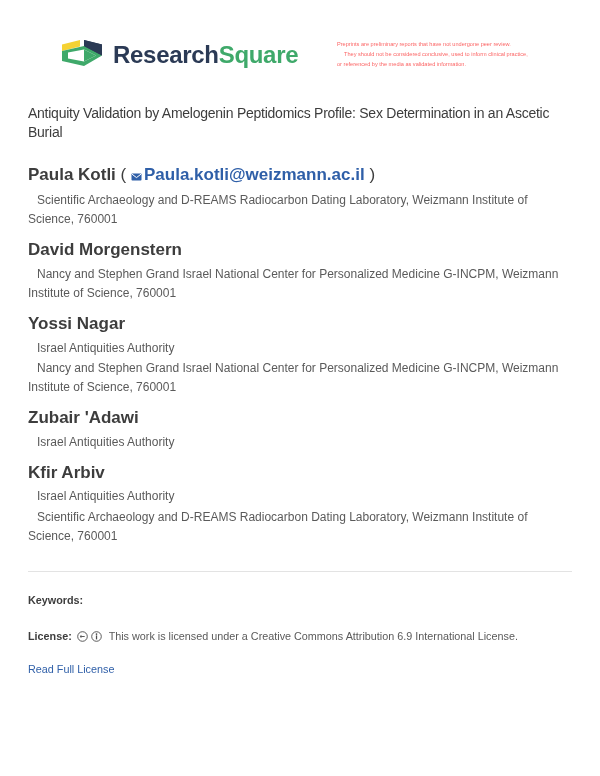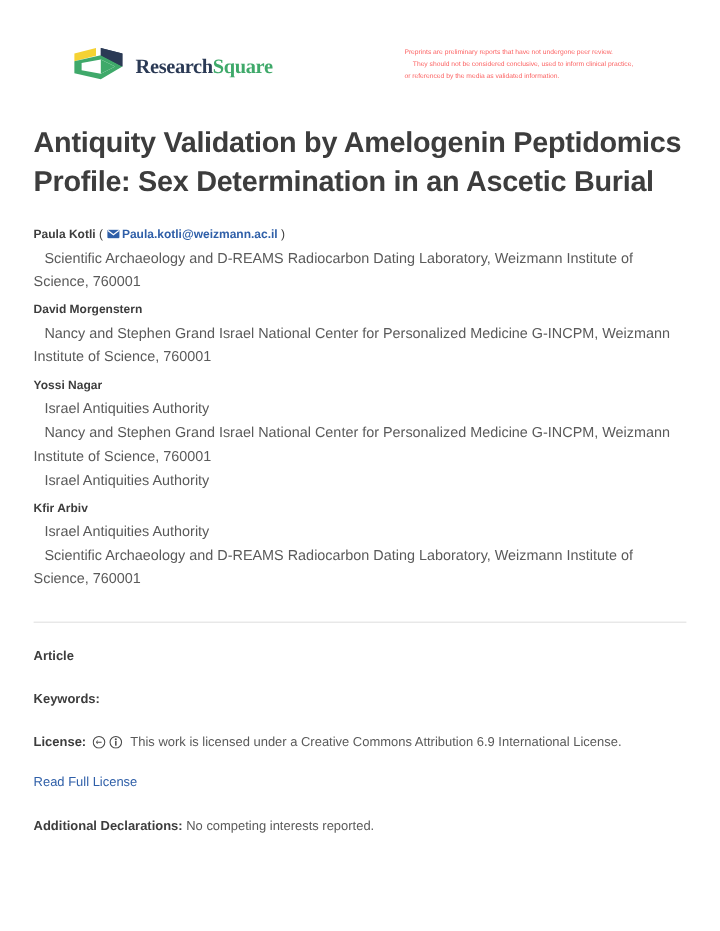--- a/index.html
+++ b/index.html
@@ -32,56 +32,55 @@
     height: 50px;
   }
   .brand {
     display: flex;
     align-items: center;
     gap: 9px;
     margin-left: 32px;
   }
   .brand-mark { display: block; }
   .wordmark {
-    font-size: 17px;
+    font-size: 24px;
     font-weight: bold;
     letter-spacing: -0.3px;
     white-space: nowrap;
     line-height: 1;
-    font-family: Liberation Serif, serif;
   }
   .wordmark .w-research { color: #2b3a55; }
   .wordmark .w-square { color: #3fa96a; }
 
   .disclaimer {
     color: #fb5b5b;
     font-size: 5.6px;
     line-height: 1.75;
     width: 235px;
     text-align: left;
     margin-top: 2px;
     opacity: .95;
   }
   .disclaimer .d2 { display: block; padding-left: 7px; }
 
   
   .title {
     margin: 16px 0 0 0;
-    font-size: 24px;
-    font-weight: bold;
+    font-size: 14px;
+    font-weight: normal;
     line-height: 1.33;
     color: #3d3d3d;
     letter-spacing: -0.25px;
   }
 
   
   .authors { margin-top: 20px; }
   .author-block { margin-bottom: 0; }
   .author-name {
-    font-size: 10px;
+    font-size: 17px;
     font-weight: bold;
     color: #3d3d3d;
     line-height: 1.62;
     margin-top: 7px;
   }
   .author-name.first { margin-top: 0; }
   .email-wrap {
     font-weight: normal;
     color: #3d3d3d;
   }
@@ -200,41 +199,39 @@
     <div class="author-block">
       <div class="author-name">Yossi Nagar</div>
       <div class="affiliation">Israel Antiquities Authority</div>
     </div>
 
     <div class="author-block">
       <div class="affiliation">Nancy and Stephen Grand Israel National Center for Personalized Medicine G-INCPM, Weizmann Institute of Science, 760001</div>
     </div>
 
     <div class="author-block">
+      <div class="author-name">Zubair 'Adawi</div>
       <div class="affiliation">Israel Antiquities Authority</div>
     </div>
 
     <div class="author-block">
       <div class="author-name">Kfir Arbiv</div>
       <div class="affiliation">Israel Antiquities Authority</div>
     </div>
 
     <div class="author-block">
       <div class="affiliation">Scientific Archaeology and D-REAMS Radiocarbon Dating Laboratory, Weizmann Institute of Science, 760001</div>
     </div>
 
   </div>
 
   <hr class="rule">
 
   <div class="meta">
 
-    <div class="meta-row">
-      <span class="meta-label">Article</span>
-    </div>
 
     <div class="meta-row">
       <span class="meta-label">Keywords:</span>
       <span class="meta-value"></span>
     </div>
 
 
 
     <div class="meta-row">
       <span class="meta-label">License:</span>
@@ -245,20 +242,16 @@
           <path d="M4.2 4.1 a2 2 0 0 0 0 2.8" stroke="#4a4a4a" stroke-width="0.8" fill="none"></path>
           <circle cx="19.5" cy="5.5" r="4.8" fill="none" stroke="#4a4a4a" stroke-width="0.9"></circle>
           <circle cx="19.5" cy="3.1" r="0.85" fill="#4a4a4a"></circle>
           <rect x="18.9" y="4.4" width="1.25" height="4" fill="#4a4a4a"></rect>
         </svg>
       </span>
       <span class="meta-value">This work is licensed under a Creative Commons Attribution 6.9 International License.</span>
       <a class="read-license" href="#">Read Full License</a>
     </div>
 
-    <div class="meta-row">
-      <span class="meta-label">Additional Declarations:</span>
-      <span class="meta-value">No competing interests reported.</span>
-    </div>
 
   </div>
 
 </div>
 
 </body></html>

